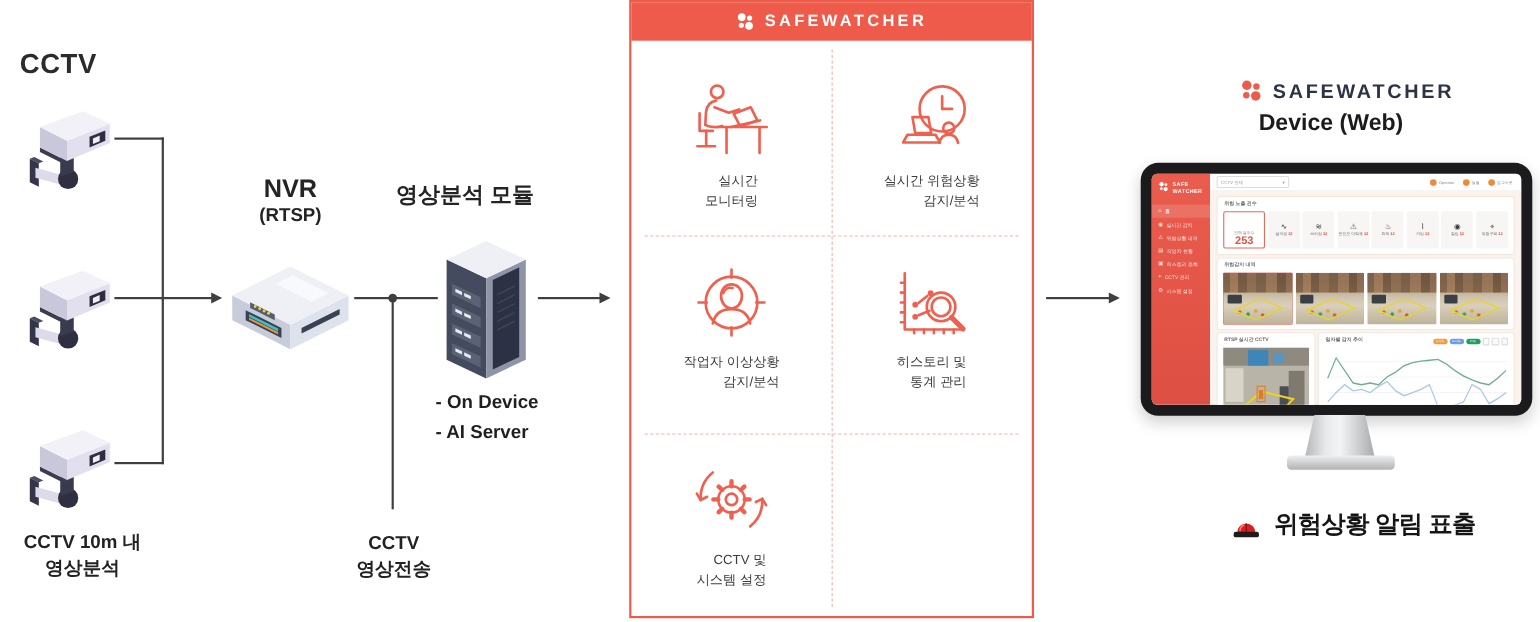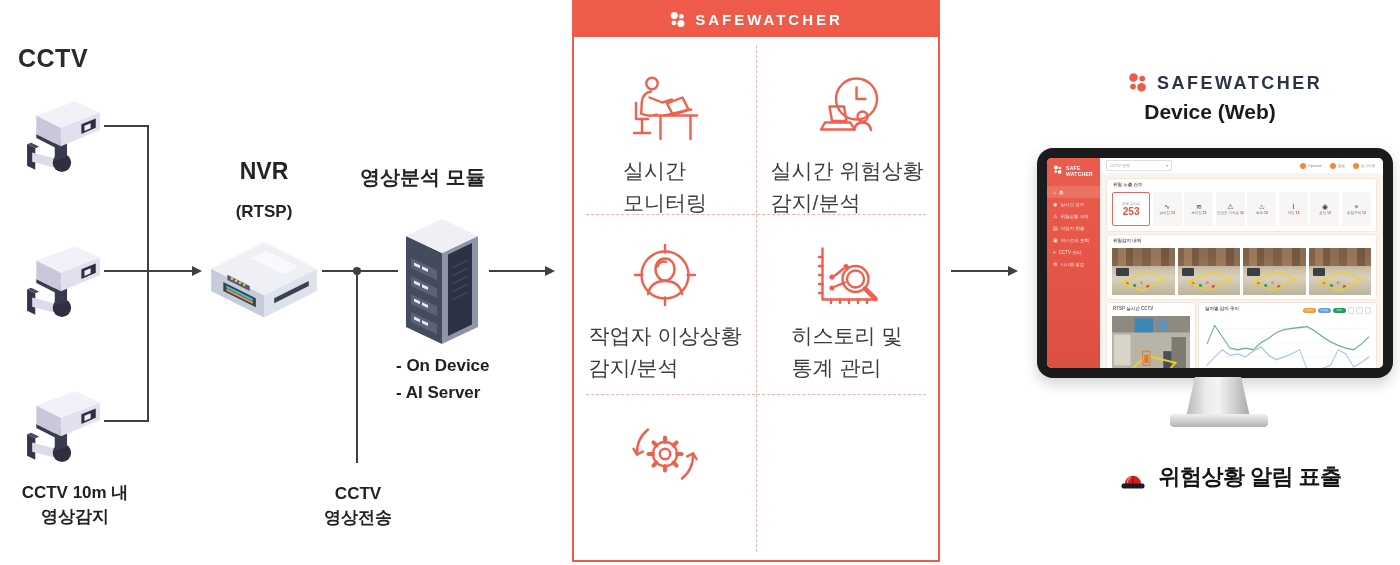--- a/index.html
+++ b/index.html
@@ -10,34 +10,34 @@
   .vline{position:absolute;width:2px;background:#3f3f3f;}
   .ahead{position:absolute;width:0;height:0;border-top:5.5px solid transparent;
          border-bottom:5.5px solid transparent;border-left:10px solid #3f3f3f;}
   .jdot{position:absolute;width:8px;height:8px;border-radius:50%;background:#3f3f3f;}
   
   .cctv-title{position:absolute;left:18px;top:44px;font-size:25px;font-weight:800;letter-spacing:.5px;color:#2b2b2b;}
   .camera{position:absolute;width:82px;}
   .caption{position:absolute;text-align:center;font-size:17px;font-weight:600;line-height:1.4;color:#222;}
   .nvr-label{position:absolute;left:203px;top:158px;width:122px;text-align:center;}
   .nvr-label .t1{font-size:23px;font-weight:800;color:#242424;}
-  .nvr-label .t2{font-size:17px;font-weight:700;color:#242424;margin-top:17px;}
+  .nvr-label .t2{font-size:17px;font-weight:700;color:#242424;margin-top:1px;}
   .module-title{position:absolute;left:360px;top:164px;width:166px;text-align:left;font-size:20px;font-weight:800;color:#242424;}
   .module-bullets{position:absolute;left:396px;top:352px;font-size:17px;font-weight:700;line-height:1.6;color:#1f1f1f;}
   
   .fbox{position:absolute;left:572px;top:0;width:368px;height:562px;border:2px solid #ef5b4a;
         box-sizing:border-box;background:#fff;}
   .fbox-header{height:35px;background:#ef5b4a;display:flex;align-items:center;justify-content:center;gap:8px;}
   .fbox-header .logo-text{color:#fff;font-size:15px;font-weight:700;letter-spacing:3px;}
   .fbody{position:relative;height:523px;display:grid;grid-template-columns:1fr 1fr;grid-template-rows:177px 180px 1fr;}
   .vdash{position:absolute;left:50%;top:8px;bottom:8px;border-left:1px dashed #f2b3a8;}
   .hdash{position:absolute;left:12px;right:12px;border-top:1px dashed #f2b3a8;}
   .fcell{display:flex;flex-direction:column;align-items:center;}
   .fcell .ficon{width:76px;height:76px;}
-  .fcell .flabel{margin-top:9px;text-align:left;font-size:21px;font-weight:500;line-height:1.5;color:#3c3c3c;}
+  .fcell .flabel{margin-top:9px;text-align:right;font-size:12px;font-weight:500;line-height:1.5;color:#3c3c3c;}
   .fcell .flabel span{display:block;}
   .r1{padding-top:33px;} .r2{padding-top:21px;} .r3{padding-top:21px;}
   .ficon svg .st{stroke:#f0604f;stroke-width:2.4;fill:none;stroke-linecap:round;stroke-linejoin:round;}
   .ficon svg .stw{stroke:#f0604f;stroke-width:4;fill:none;stroke-linecap:round;}
   .ficon svg .sth{stroke:#f0604f;stroke-width:4.6;fill:none;stroke-linecap:round;}
   .ficon svg .dotf{fill:#f0604f;stroke:none;}
   
   .client-logo{position:absolute;left:1127px;top:72px;display:flex;align-items:center;gap:8px;}
   .client-logo .logo-text{font-size:18px;font-weight:700;letter-spacing:2.5px;color:#2b3345;}
   .client-sub{position:absolute;left:1122px;top:100px;width:176px;text-align:center;font-size:21px;font-weight:700;color:#1b1b1b;}
@@ -64,21 +64,21 @@
   .dash-select{margin-left:6px;width:58px;height:9px;border:1px solid #ddd;border-radius:2px;display:flex;
                align-items:center;justify-content:space-between;padding:0 3px;font-size:4px;color:#999;}
   .dash-users{display:flex;align-items:center;gap:8px;margin-right:8px;}
   .uchip{display:flex;align-items:center;gap:2px;font-size:3.5px;color:#888;}
   .uchip .uc{width:6px;height:6px;border-radius:50%;background:#f08a35;}
   .dash-content{position:absolute;left:53px;right:0;top:15px;bottom:0;background:#fbf4ee;}
   .panel{position:absolute;background:#fff;border:1px solid #f3e7dd;border-radius:3px;}
   .ptitle{position:absolute;left:6px;top:3px;font-size:4.5px;color:#666;font-weight:700;}
   .cards{position:absolute;left:5px;right:5px;top:13px;bottom:5px;display:flex;gap:2.5px;}
   .tcard{flex:1.25;border:1px solid #e8695a;border-radius:2px;background:#fff;display:flex;flex-direction:column;
-         align-items:center;justify-content:center;gap:1px;}
+         align-items:center;justify-content:flex-end;gap:1px;}
   .tcard .tl{font-size:3.5px;color:#777;}
   .tcard .tv{font-size:10px;font-weight:800;color:#e4503f;line-height:1;}
   .scard{flex:1;background:#f7f6f4;border-radius:2px;display:flex;flex-direction:column;align-items:center;justify-content:center;gap:1.5px;}
   .scard .sg{font-size:7px;color:#3a3a3a;line-height:1;}
   .scard .sr{font-size:3.5px;color:#666;}
   .scard .sv{color:#e4503f;font-weight:700;margin-left:1px;}
   .thumbs{position:absolute;left:5px;right:5px;top:13px;bottom:4px;display:flex;gap:3px;}
   .thumb{flex:1;border-radius:1px;overflow:hidden;position:relative;}
   .thumb.active{outline:1.5px solid #d92b20;outline-offset:-1.5px;}
   .site-photo{position:absolute;inset:0;background:
@@ -146,21 +146,21 @@
         <polygon points="12,22 36,34 36,52 12,40" fill="#c9c7da"></polygon>
         <polygon points="36,34 74,19 74,36 36,52" fill="#e2e0ee"></polygon>
         <polygon points="12,22 50,8 74,19 36,34" fill="#f2f1f8"></polygon>
         <polygon points="56,30.5 70,25 70,34 56,40" fill="#2e2e40"></polygon>
         <polygon points="59,32 65,29.5 65,34.5 59,37" fill="#efeef6"></polygon>
       </svg>
   </div>
 
   <div class="caption" style="left:0;top:481px;width:150px;">
     <span>CCTV 10m 내</span><br>
-    <span>영상감지</span>
+    <span>영상분석</span>
   </div>
 
   <div class="hline" style="left:104px;top:125px;width:45px;"></div>
   <div class="hline" style="left:104px;top:270px;width:45px;"></div>
   <div class="hline" style="left:104px;top:420px;width:45px;"></div>
   <div class="vline" style="left:147px;top:125px;height:297px;"></div>
   <div class="hline" style="left:147px;top:270px;width:46px;"></div>
   <div class="ahead" style="left:192px;top:265.5px;"></div>
 
   <div class="nvr-label">
@@ -340,20 +340,24 @@
               <g class="st">
                 <circle cx="38" cy="39" r="12"></circle>
                 <circle cx="38" cy="39" r="5.2"></circle>
                 <path d="M21 14.5 C13.5 20.5 9.5 29 10 39.5"></path>
                 <path d="M10 39.5 L6.5 33.8 M10 39.5 L15.8 36.6"></path>
                 <path d="M55 63.5 C62.5 57.5 66.5 49 66 38.5"></path>
                 <path d="M66 38.5 L69.5 44.2 M66 38.5 L60.2 41.4"></path>
               </g>
             </svg>
         </div>
+        <div class="flabel">
+          <span>CCTV 및</span>
+          <span>시스템 설정</span>
+        </div>
       </div>
     </div>
   </div>
 
   <div class="hline" style="left:951px;top:270px;width:58px;"></div>
   <div class="ahead" style="left:1008px;top:265.5px;"></div>
 
   <div class="client-logo">
     <svg width="22" height="22" viewBox="0 0 22 22">
         <g fill="#ee5b4a">

